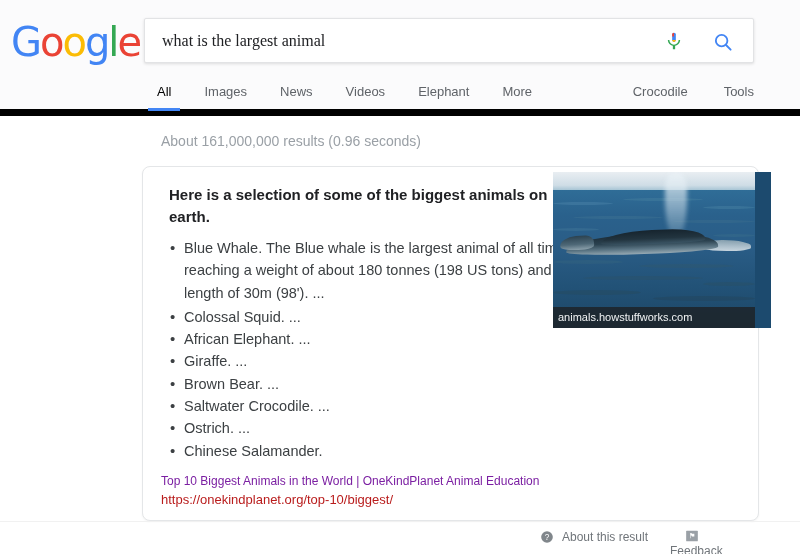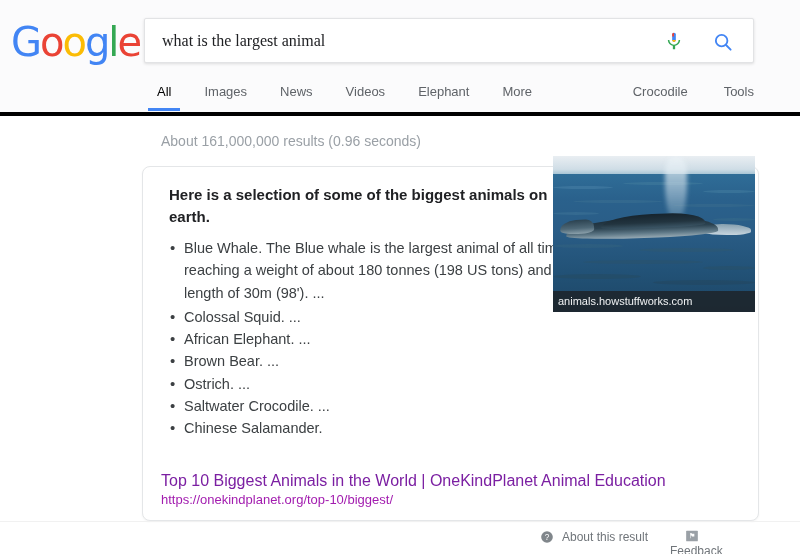--- a/index.html
+++ b/index.html
@@ -15,21 +15,21 @@
     position: relative;
   }
 
   
   .header {
     position: absolute;
     left: 0; top: 0;
     width: 800px;
     height: 116px;
     background: #fbfbfc;
-    border-bottom: 4px solid #000000;
+    border-bottom: 7px solid #000000;
     box-sizing: border-box;
   }
 
   .logo {
     position: absolute;
     left: 11px;
     top: 22px;
     font-family: "DejaVu Sans", sans-serif;
     font-size: 40px;
     letter-spacing: -2.0px;
@@ -187,26 +187,27 @@
     top: 0;
     color: #3c4043;
     font-size: 15px;
   }
   .bullets li.multiline { margin-bottom: 2px; }
 
   
   .thumb {
     position: absolute;
     left: 553px;
-    top: 156px;
+    top: 172px;
     width: 202px;
     height: 156px;
     overflow: hidden;
     background: #1c4a6e;
     cursor: pointer;
+    padding-left: 16px;
   }
   .thumb-sky {
     position: absolute;
     left: 0; top: 0;
     width: 202px; height: 19px;
     background: linear-gradient(180deg, #e9eef2 0%, #cfdde6 70%, #9fc0d2 100%);
   }
   .thumb-sea {
     position: absolute;
     left: 0; top: 18px;
@@ -284,33 +285,33 @@
     box-sizing: border-box;
     white-space: nowrap;
     overflow: hidden;
   }
 
   
   .card-link {
     position: absolute;
     left: 161px;
     top: 470px;
-    font-size: 16px;
+    font-size: 12px;
     color: #7b1fa2;
     line-height: 22px;
     text-decoration: none;
     cursor: pointer;
     white-space: nowrap;
   }
   .card-url {
     position: absolute;
     left: 161px;
     top: 491px;
     font-size: 13px;
-    color: #a21caf;
+    color: #b91c1c;
     line-height: 18px;
     white-space: nowrap;
   }
 
   
   .footer {
     position: absolute;
     left: 0;
     top: 525px;
     width: 800px;
@@ -386,23 +387,24 @@
 <div class="result-stats">About 161,000,000 results (0.96 seconds)</div>
 
 <div class="card">
 
   <div class="card-headline">Here is a selection of some of the biggest animals on earth.</div>
 
   <ul class="bullets">
     <li class="multiline">Blue Whale. The Blue whale is the largest animal of all time, reaching a weight of about 180 tonnes (198 US tons) and a length of 30m (98'). ...</li>
     <li>Colossal Squid. ...</li>
     <li>African Elephant. ...</li>
+    <li>Giraffe. ...</li>
     <li>Brown Bear. ...</li>
+    <li>Saltwater Crocodile. ...</li>
     <li>Ostrich. ...</li>
-    <li>Saltwater Crocodile. ...</li>
     <li>Chinese Salamander.</li>
   </ul>
 </div>
 
 <div class="thumb">
   <div class="thumb-sky"></div>
   <div class="thumb-sea"></div>
 
   <div class="wave" style="left:0px;  top:30px;  width:60px;  background:#4d86ab;"></div>
   <div class="wave" style="left:70px; top:26px;  width:80px;  background:#47809f;"></div>

